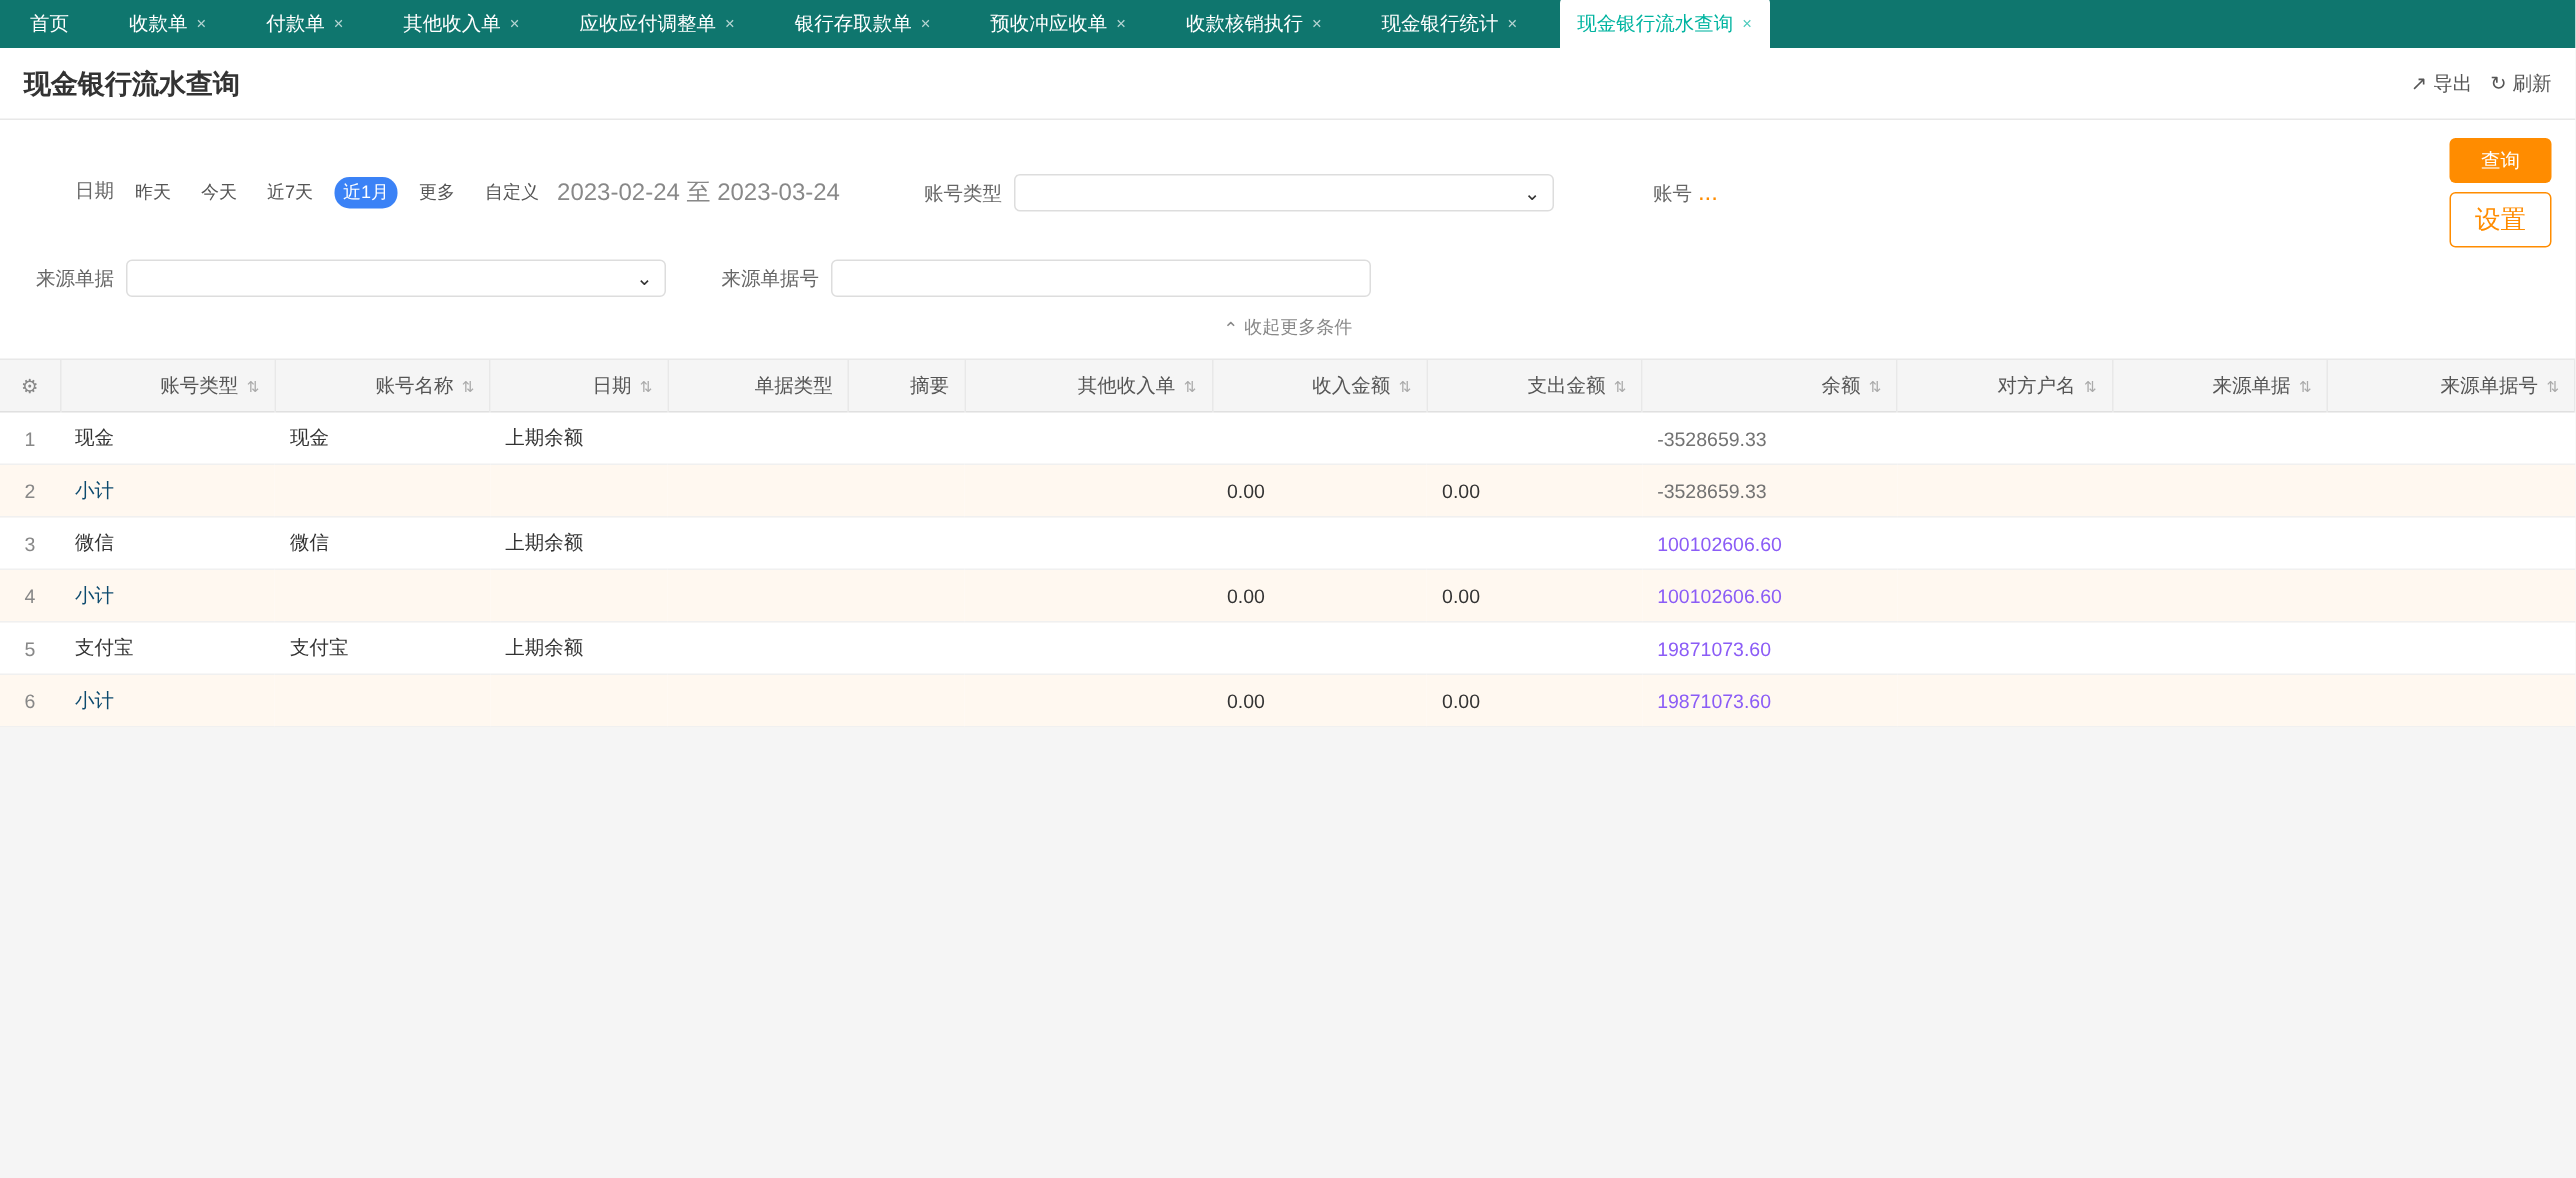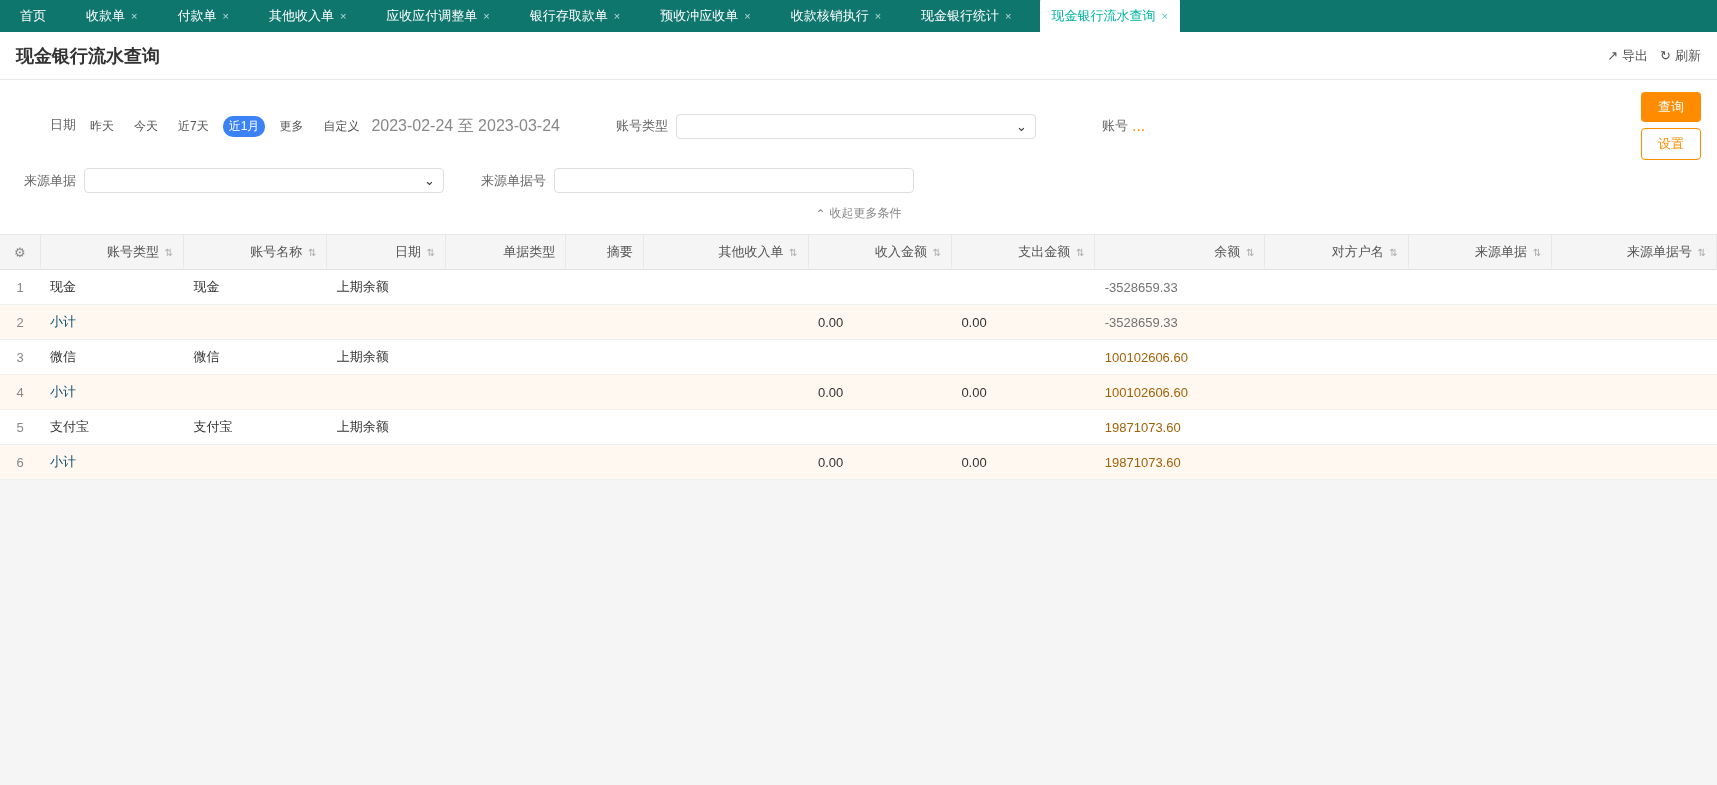--- a/index.html
+++ b/index.html
@@ -145,21 +145,21 @@
       cursor: pointer;
       font-size: 13px;
     }
     .settings-btn {
       background: #fff;
       color: #ff8c00;
       border: 1px solid #ff8c00;
       border-radius: 4px;
       padding: 6px 16px;
       cursor: pointer;
-      font-size: 13px;
+      font-size: 17px;
     }
     .btn-group {
       display: flex;
       flex-direction: column;
       gap: 6px;
       margin-left: 8px;
     }
     .collapse-row {
       display: flex;
       justify-content: center;
@@ -223,21 +223,21 @@
       text-align: center;
       color: #888;
     }
     .td-orange {
       color: #0c4a6e;
     }
     .td-balance {
       color: #737373;
     }
     .td-balance-pos {
-      color: #a16207;
+      color: #8b5cf6;
     }
     .gear-icon {
       color: #888;
       cursor: pointer;
     }
   </style>
 </head>
 <body>
 
 <div class="top-nav">

